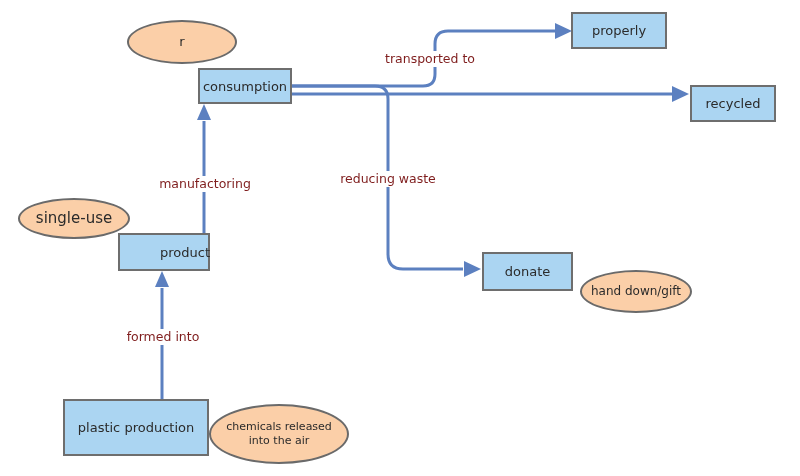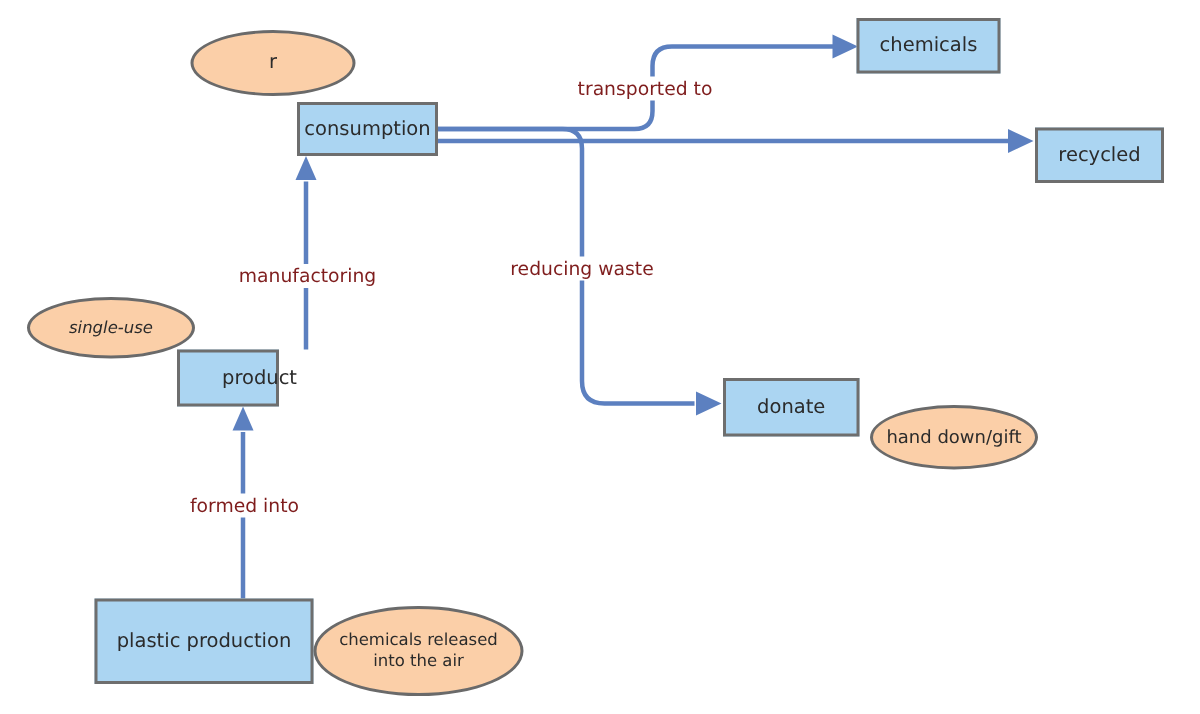--- a/index.html
+++ b/index.html
@@ -77,33 +77,33 @@
 
     <path d="M 292 94 L 672 94" stroke="#5c80c0" stroke-width="3" fill="none"></path>
     <polygon points="689,94 672,86 672,102" fill="#5c80c0"></polygon>
 
     <path d="M 292 86 L 375 86 Q 388 86 388 99 L 388 254 Q 388 269 403 269 L 463 269" stroke="#5c80c0" stroke-width="3" fill="none"></path>
     <polygon points="481,269 464,261 464,277" fill="#5c80c0"></polygon>
   </svg>
 
   <div class="node rect-node" style="left:198px; top:68px; width:94px; height:36px;">consumption</div>
 
-  <div class="node rect-node" style="left:571px; top:12px; width:96px; height:37px;">chemicals</div>
+  <div class="node rect-node" style="left:571px; top:12px; width:96px; height:37px;">properly</div>
 
   <div class="node rect-node" style="left:690px; top:85px; width:86px; height:37px;">recycled</div>
 
-  <div class="node rect-node" style="left:118px; top:233px; width:68px; height:38px;padding-left:42px;">product</div>
+  <div class="node rect-node" style="left:118px; top:233px; width:92px; height:38px;padding-left:42px;">product</div>
 
   <div class="node rect-node" style="left:63px; top:399px; width:146px; height:57px;">plastic production</div>
 
   <div class="node rect-node" style="left:482px; top:252px; width:91px; height:39px;">donate</div>
 
   <div class="node ellipse-node" style="left:127px; top:20px; width:110px; height:44px; font-size:13px;">r</div>
 
-  <div class="node ellipse-node" style="left:18px; top:198px; width:112px; height:41px; font-size:11px;font-style:italic;">single-use</div>
+  <div class="node ellipse-node" style="left:18px; top:198px; width:112px; height:41px; font-size:15px;">single-use</div>
 
   <div class="node ellipse-node small-text" style="left:209px; top:404px; width:140px; height:60px;">chemicals released into the air</div>
 
 
   <div class="node ellipse-node" style="left:580px; top:270px; width:112px; height:43px;">hand down/gift</div>
 
   <div class="edge-label" style="left:430px; top:51px;">transported to</div>
 
 
   <div class="edge-label" style="left:388px; top:171px;">reducing waste</div>

